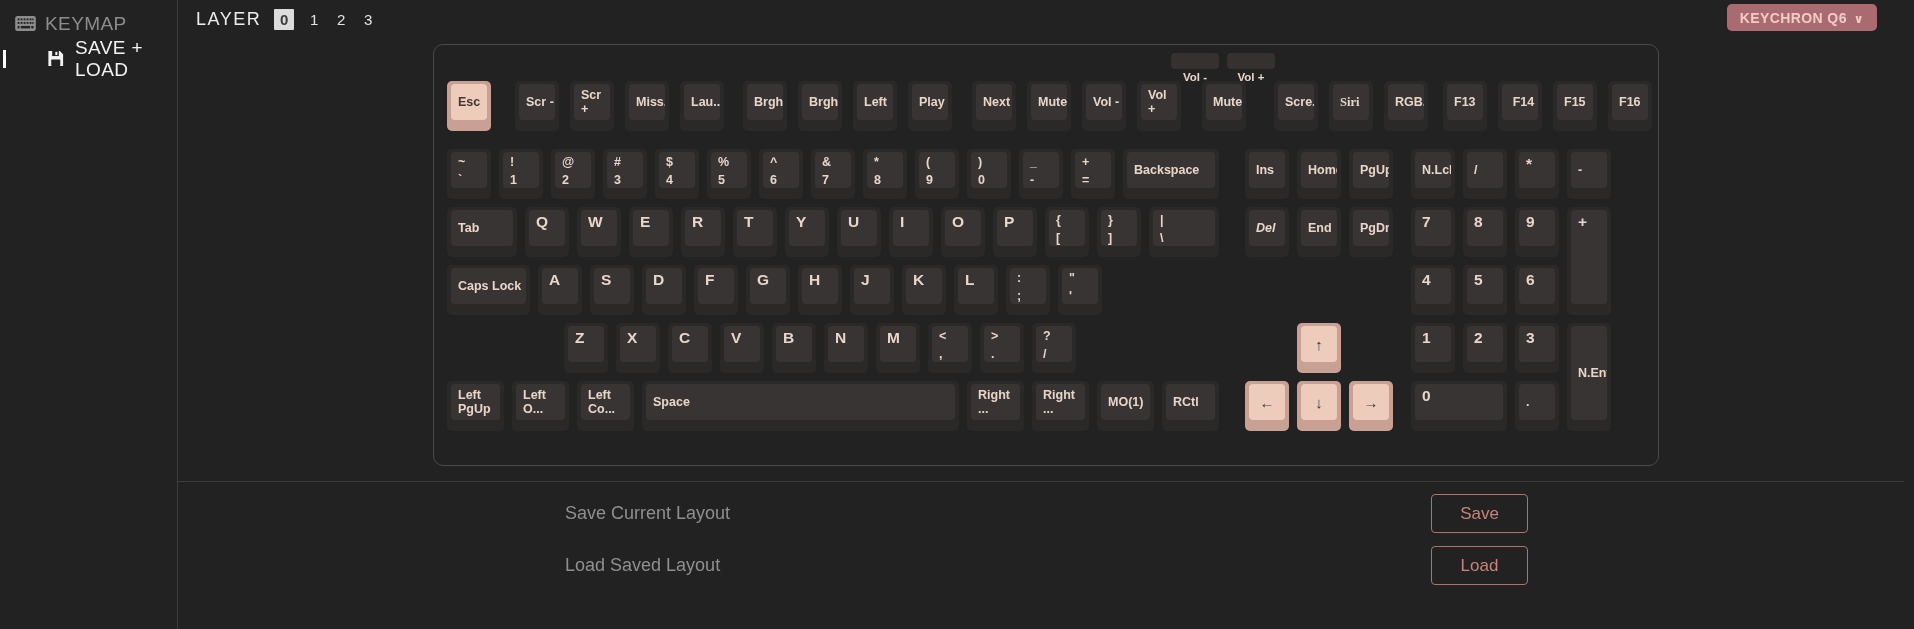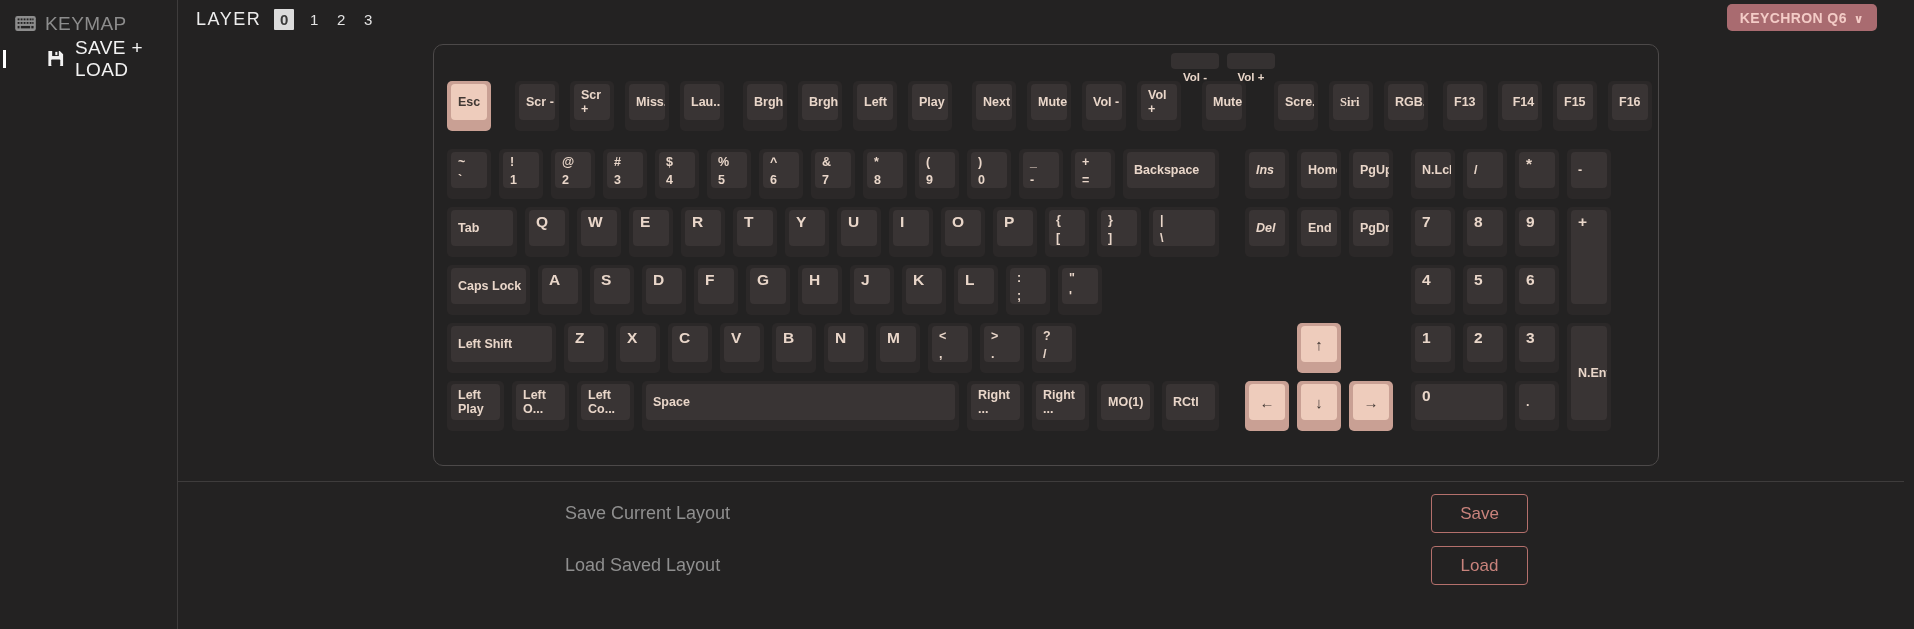--- a/index.html
+++ b/index.html
@@ -289,21 +289,21 @@
         <div class="cap two">
           <span>+</span>
           <span>=</span>
         </div>
       </div>
       <div class="key" style="left: 689px; top: 104px; width: 96px; height: 50px;">
         <div class="cap mid">
           <span>Backspace</span>
         </div>
       </div>
-      <div class="key" style="left: 811px; top: 104px; width: 44px; height: 50px; font-style: italic;">
+      <div class="key" style="left: 811px; top: 104px; width: 44px; height: 50px;">
         <div class="cap mid">
           <span>Ins</span>
         </div>
       </div>
       <div class="key" style="left: 863px; top: 104px; width: 44px; height: 50px;">
         <div class="cap mid">
           <span>Home</span>
         </div>
       </div>
       <div class="key" style="left: 915px; top: 104px; width: 44px; height: 50px;">
@@ -507,25 +507,20 @@
         </div>
       </div>
       <div class="key" style="left: 1029px; top: 220px; width: 44px; height: 50px;">
         <div class="cap one">
           <span>5</span>
         </div>
       </div>
       <div class="key" style="left: 1081px; top: 220px; width: 44px; height: 50px;">
         <div class="cap one">
           <span>6</span>
-        </div>
-      </div>
-      <div class="key" style="left: 13px; top: 278px; width: 109px; height: 50px;">
-        <div class="cap mid">
-          <span>Left Shift</span>
         </div>
       </div>
       <div class="key" style="left: 130px; top: 278px; width: 44px; height: 50px;">
         <div class="cap one">
           <span>Z</span>
         </div>
       </div>
       <div class="key" style="left: 182px; top: 278px; width: 44px; height: 50px;">
         <div class="cap one">
           <span>X</span>
@@ -594,21 +589,21 @@
           <span>3</span>
         </div>
       </div>
       <div class="key" style="left: 1133px; top: 278px; width: 44px; height: 108px;">
         <div class="cap mid">
           <span>N.Ent</span>
         </div>
       </div>
       <div class="key" style="left: 13px; top: 336px; width: 57px; height: 50px;">
         <div class="cap mid">
-          <span>Left Play</span>
+          <span>Left PgUp</span>
         </div>
       </div>
       <div class="key" style="left: 78px; top: 336px; width: 57px; height: 50px;">
         <div class="cap mid">
           <span>Left O...</span>
         </div>
       </div>
       <div class="key" style="left: 143px; top: 336px; width: 57px; height: 50px;">
         <div class="cap mid">
           <span>Left Co...</span>

